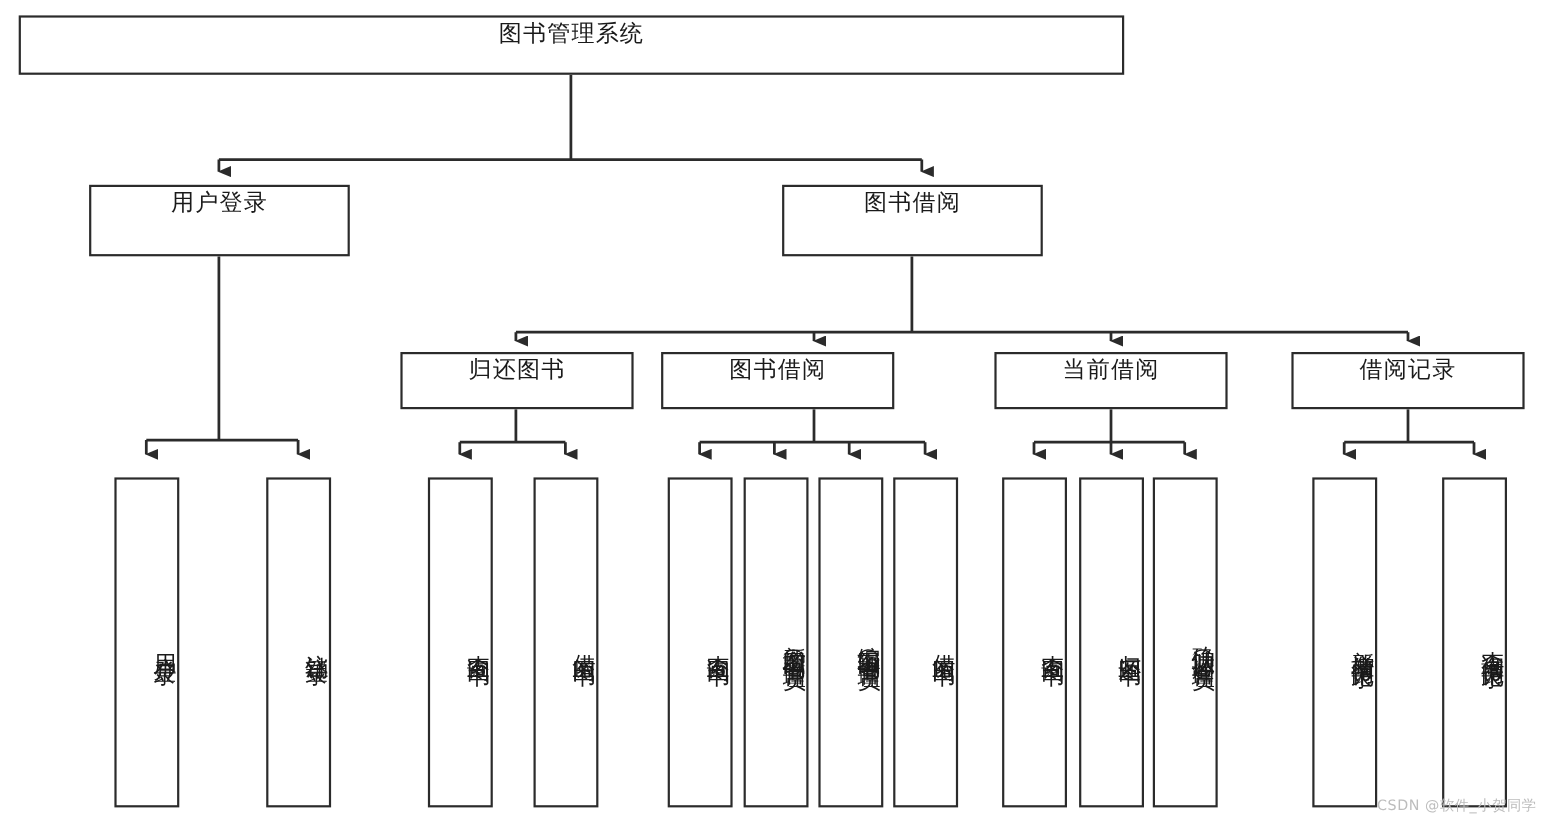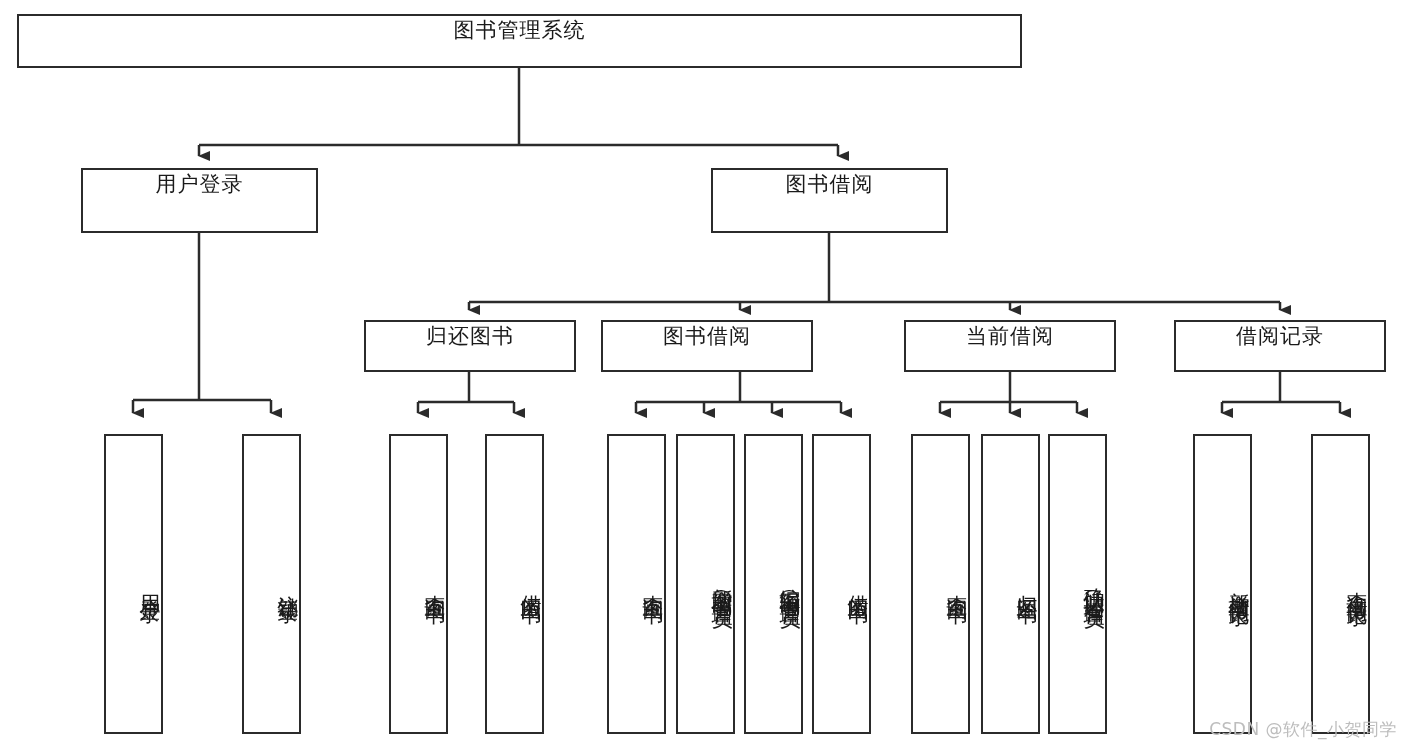--- a/index.html
+++ b/index.html
@@ -8,21 +8,21 @@
   #canvas{position:relative;width:1405px;height:747px;background:#fff;}
   svg#wires{position:absolute;left:0;top:0;width:1405px;height:747px;}
   .node{position:absolute;box-sizing:border-box;background:#ffffff;
         border:2.5px solid #2b2b2b;display:flex;
         justify-content:center;color:#1a1a1a;}
   .node.horiz{font-size:21px;letter-spacing:1px;}
   .node.vert{writing-mode:vertical-rl;text-orientation:upright;
              font-size:21px;line-height:1.05;letter-spacing:3px;
              padding:6px 0;white-space:nowrap;}
   .node .lbl{display:block;}
-  #watermark{position:absolute;right:8px;bottom:6px;font-size:17px;
+  #watermark{position:absolute;right:8px;bottom:6px;font-size:13px;
              color:#bdbdbd;letter-spacing:.5px;white-space:nowrap;
              pointer-events:none;}
 </style>
 </head>
 <body>
 
 <div id="canvas">
 
   <svg id="wires" viewBox="0 0 1405 747" xmlns="http://www.w3.org/2000/svg">
     <defs>

